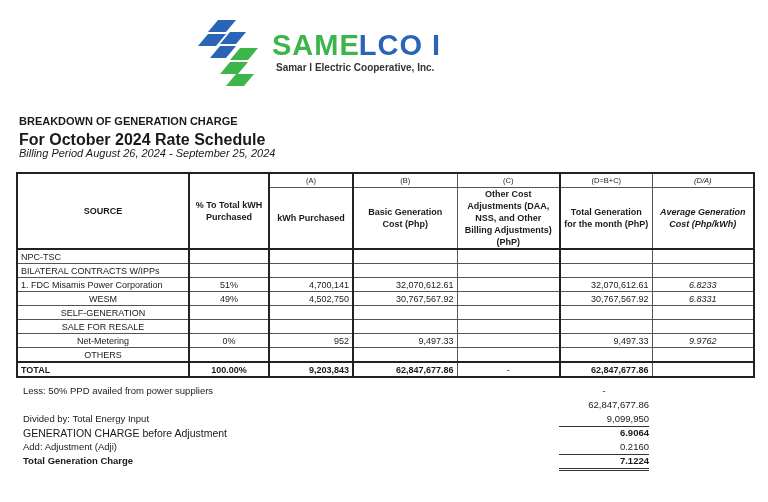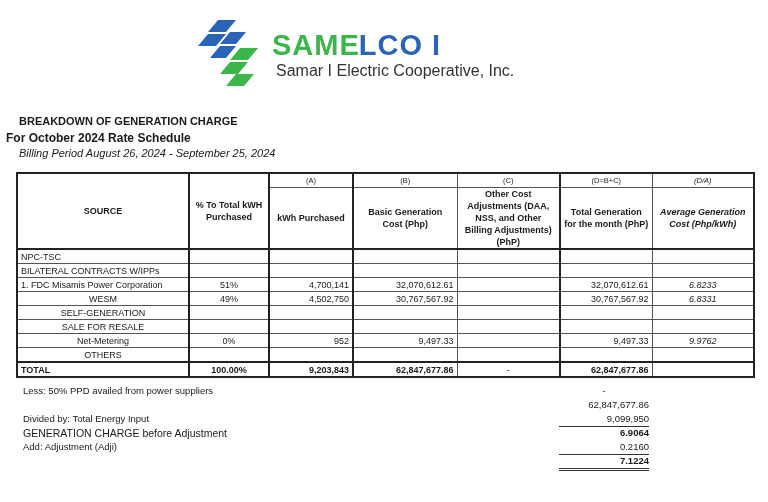--- a/index.html
+++ b/index.html
@@ -4,25 +4,25 @@
 <style>
   html, body { margin: 0; padding: 0; background: #ffffff; }
   body { width: 768px; height: 502px; position: relative; overflow: hidden;
          font-family: "Liberation Sans", "DejaVu Sans", sans-serif; color: #1a1a1a; }
   .logo { position: absolute; left: 196px; top: 18px; width: 280px; height: 70px; }
   .logo svg { position: absolute; left: 0; top: 0; }
   .brand-name { position: absolute; left: 76px; top: 12px; font-size: 29px; font-weight: bold;
                 letter-spacing: 1px; line-height: 30px; white-space: nowrap; }
   .brand-name .g { color: #3cb54a; }
   .brand-name .b { color: #2a64b6; }
-  .brand-sub { position: absolute; left: 80px; top: 44px; font-size: 16px; color: #333;
-               font-weight: normal; white-space: nowrap; }
+  .brand-sub { position: absolute; left: 80px; top: 44px; font-size: 10px; color: #333;
+               font-weight: bold; white-space: nowrap; }
 
   .title { position: absolute; left: 19px; top: 115px; font-size: 11px; font-weight: bold; }
-  .subtitle { position: absolute; left: 6px; top: 131px; font-size: 12px; font-weight: bold; }
+  .subtitle { position: absolute; left: 19px; top: 131px; font-size: 16px; font-weight: bold; }
   .period { position: absolute; left: 19px; top: 147px; font-size: 11px; font-style: italic; }
 
   table.gen { position: absolute; left: 16px; top: 172px; border-collapse: collapse;
               font-size: 9px; table-layout: fixed; }
   table.gen td, table.gen th { border: 1px solid #555; padding: 0 3px; height: 13px;
               line-height: 12px; overflow: hidden; white-space: nowrap; }
   table.gen th { font-weight: bold; text-align: center; white-space: normal; }
   table.gen th.sub { font-weight: normal; font-size: 7.5px; height: 13px; }
   table.gen th.big { height: 68px; line-height: 12px; }
   .outer-l { border-left: 2px solid #222 !important; }
@@ -192,15 +192,16 @@
   </div>
   <div class="row">
     <span class="lbl big-lbl">GENERATION CHARGE before Adjustment</span>
     <span class="val bold">6.9064</span>
   </div>
   <div class="row">
     <span class="lbl">Add: Adjustment (Adji)</span>
     <span class="val ul">0.2160</span>
   </div>
   <div class="row">
+    <span class="lbl bold">Total Generation Charge</span>
     <span class="val bold dul">7.1224</span>
   </div>
 </div>
 
 </body></html>

